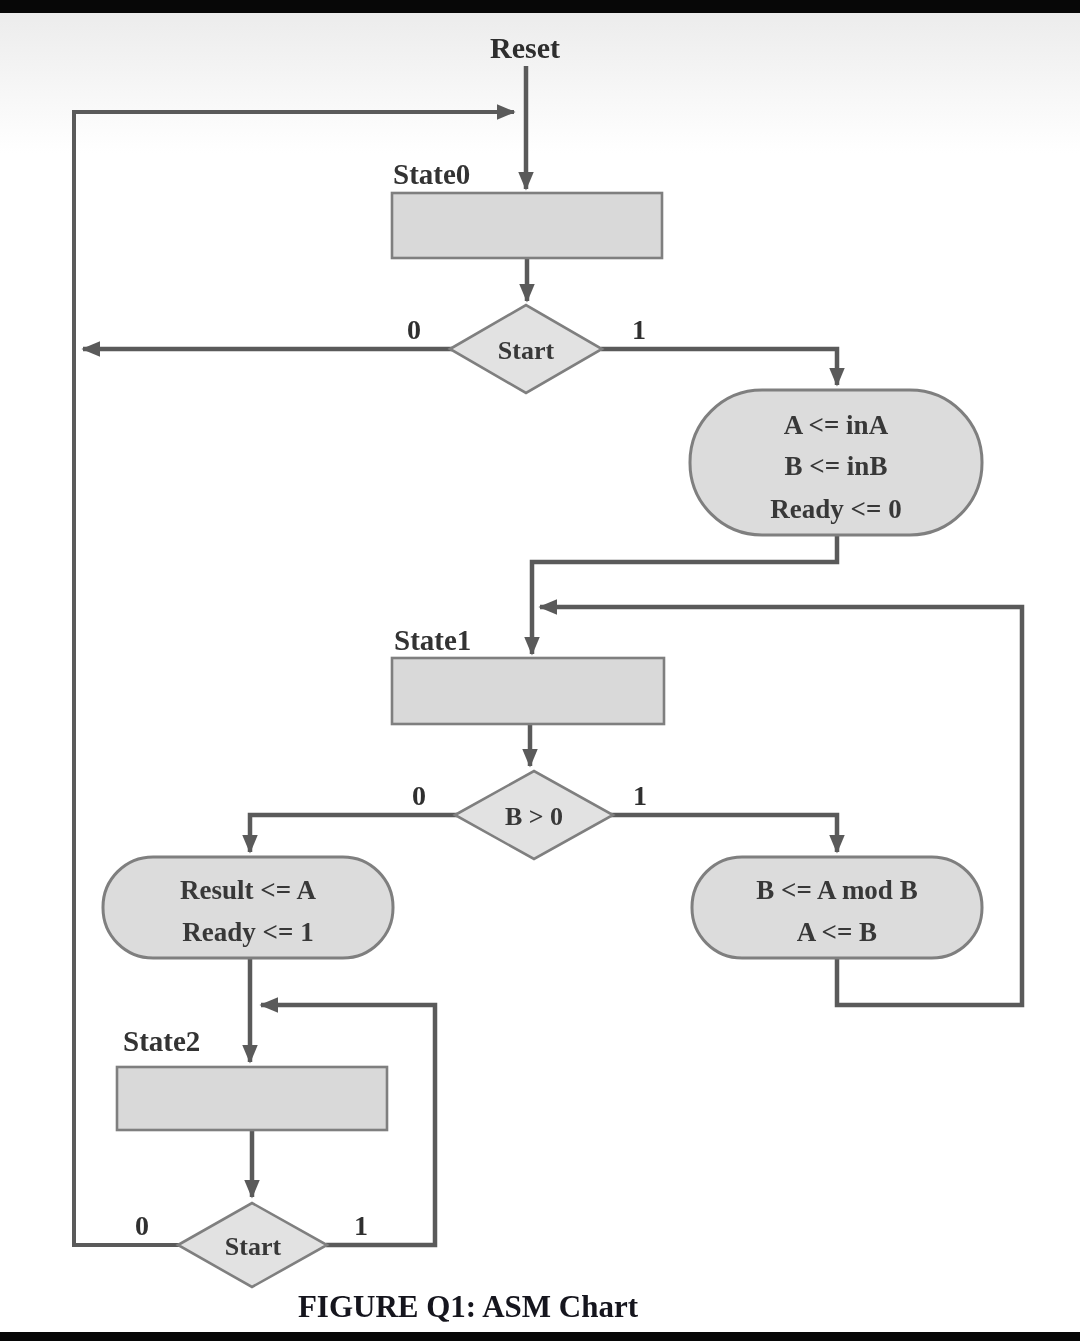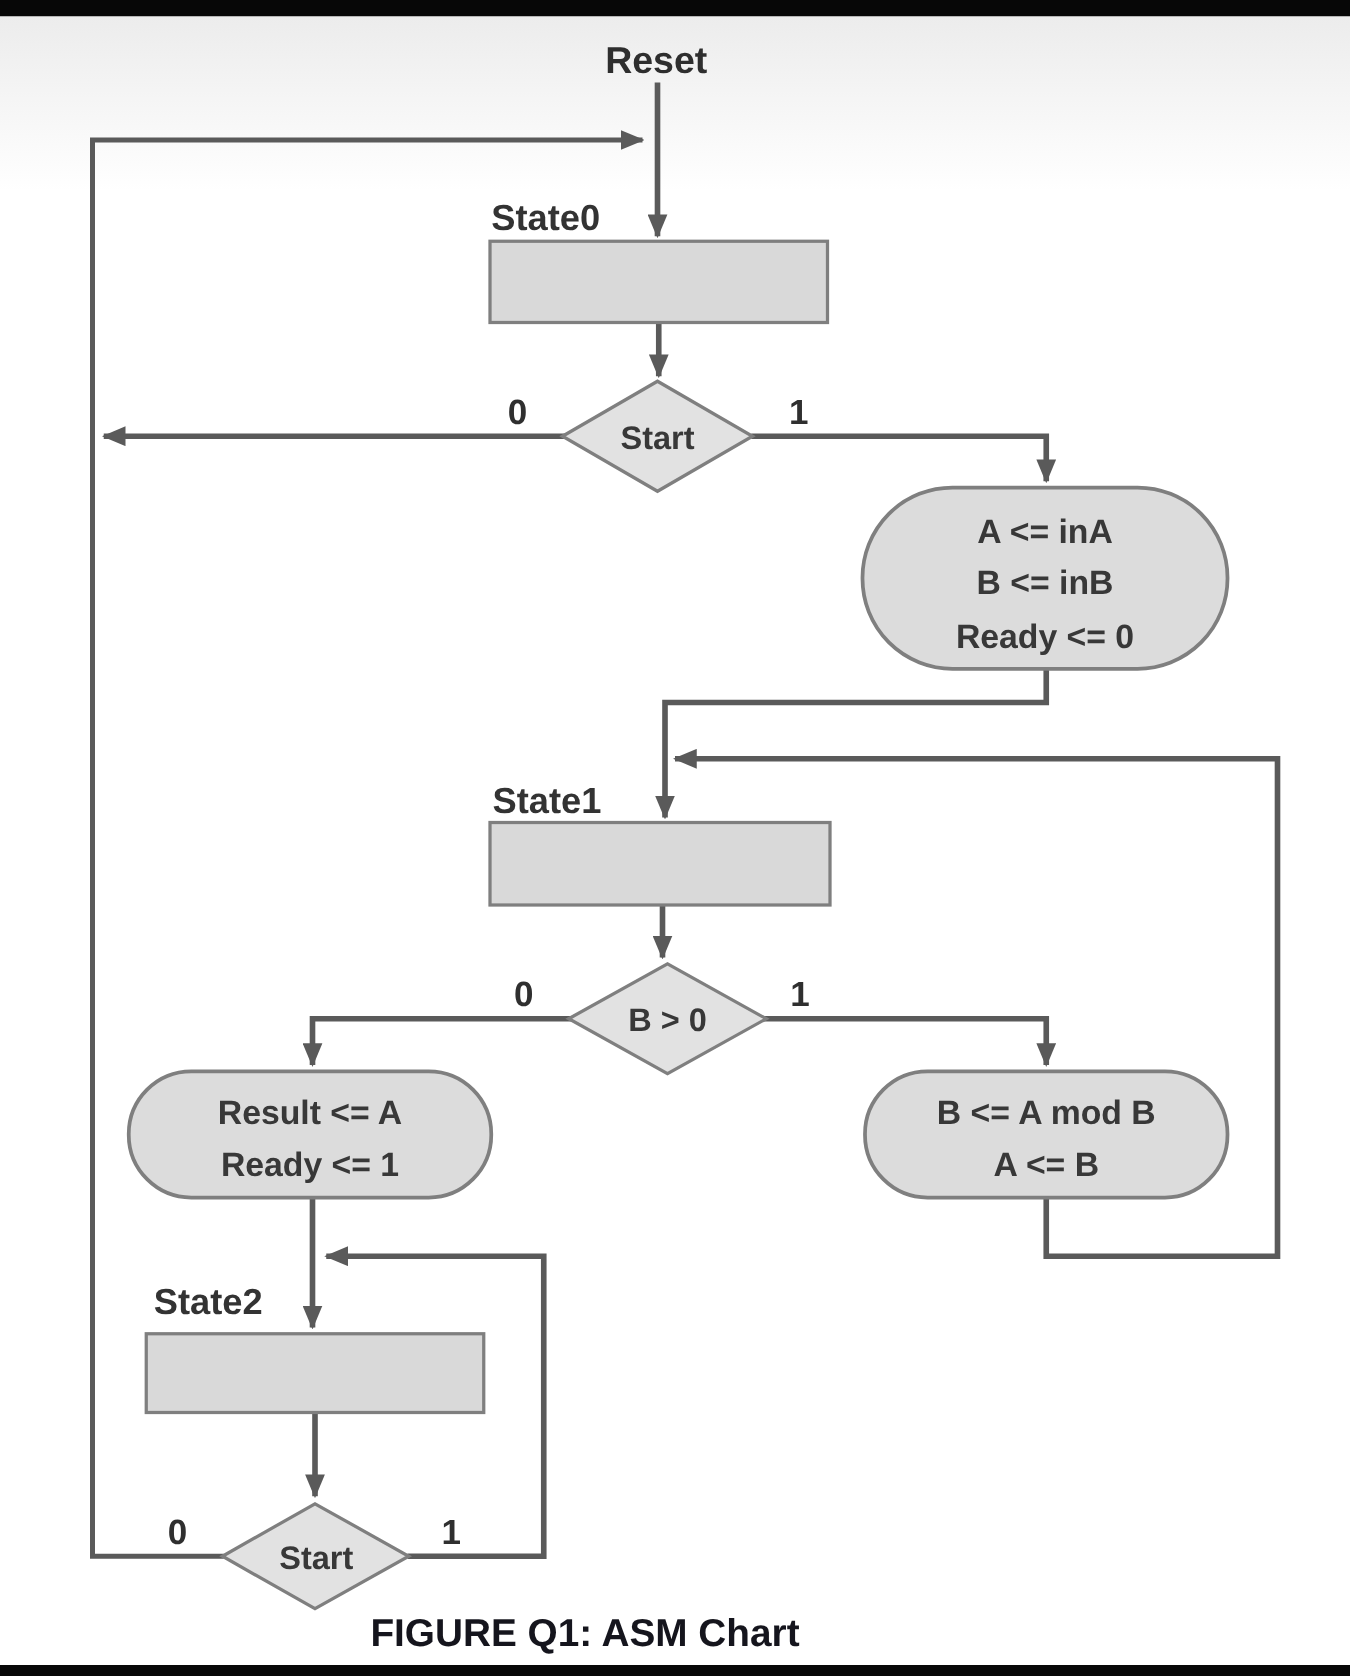--- a/index.html
+++ b/index.html
@@ -2,21 +2,21 @@
 <html style="--background: #ffffff; --frame-bar: #070707; --shape-fill: #d9d9d9; --diamond-fill: #e2e2e2; --stadium-fill: #dcdcdc; --shape-stroke: #7f7f7f; --connector: #5a5a5a; --text: #383838; --caption: #15151d;"><head>
 <meta charset="utf-8">
 <style>
   :root{
     --background:#ffffff; --frame-bar:#070707; --shape-fill:#d9d9d9; --diamond-fill:#e2e2e2;
     --stadium-fill:#dcdcdc; --shape-stroke:#7f7f7f; --connector:#5a5a5a; --text:#383838; --caption:#15151d;
   }
   html,body{margin:0;padding:0;background:#cfcfcf;}
   .screen{
     position:relative;width:1080px;height:1341px;background:var(--background);
-    overflow:hidden;font-family:Liberation Sans, sans-serif;
+    overflow:hidden;font-family:Liberation Serif, serif;
   }
   .bar{position:absolute;left:0;width:1080px;background:var(--frame-bar);}
   .bar.top{top:0;height:13px;}
   .bar.bottom{bottom:0;height:9px;}
   .grad{position:absolute;left:0;top:13px;width:1080px;height:140px;
     background:linear-gradient(#ececec,#ffffff);}
   svg.diagram{position:absolute;left:0;top:0;width:1080px;height:1341px;}
   .connector{fill:none;stroke:var(--connector);stroke-width:4.5;}
   .connector.thin{stroke-width:4;}
   .arrowhead{fill:var(--connector);}

